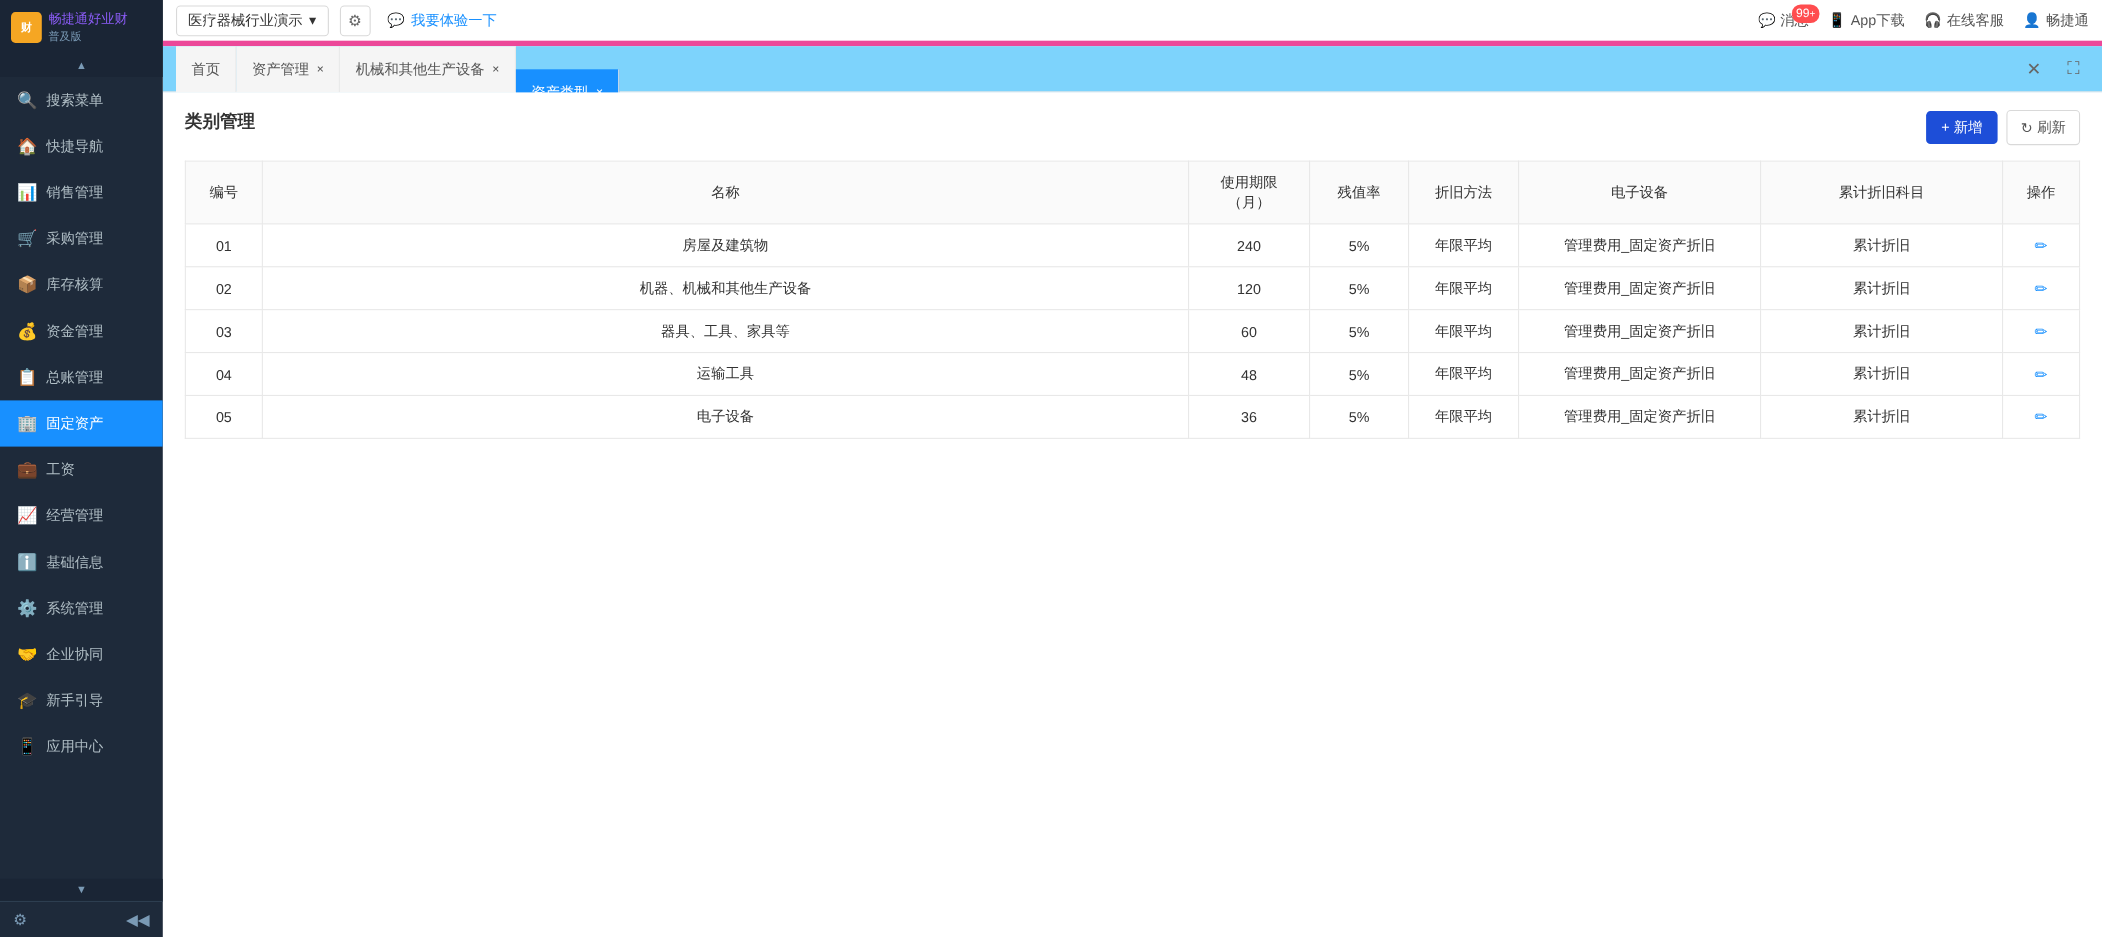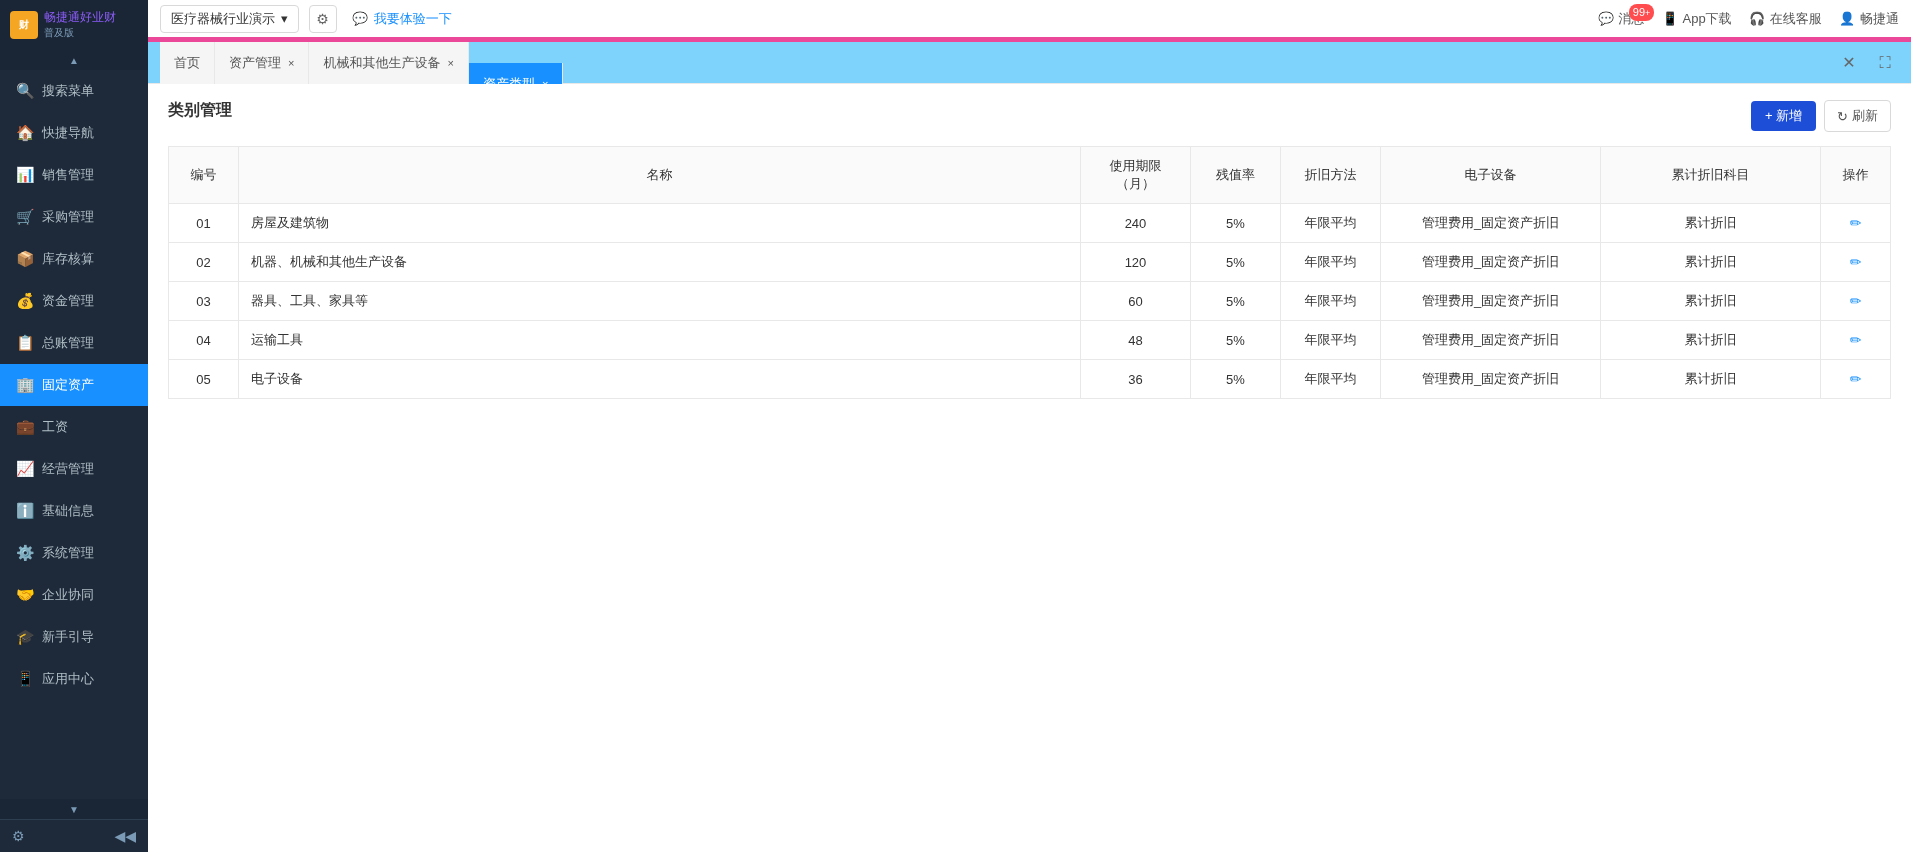--- a/index.html
+++ b/index.html
@@ -193,21 +193,21 @@
       text-align: center;
       color: #333;
       font-weight: 500;
     }
     .data-table td {
       border: 1px solid #e8e8e8;
       padding: 10px 12px;
       text-align: center;
       color: #333;
     }
-    .data-table td.name-cell { text-align: left; }
+    .data-table td.name-cell { text-align: center; }
     .edit-icon {
       color: #1890ff; cursor: pointer; font-size: 14px;
     }
     .col-number { width: 70px; }
     .col-name { }
     .col-months { width: 110px; }
     .col-residual { width: 90px; }
     .col-method { width: 100px; }
     .col-subject { width: 220px; }
     .col-accum { width: 220px; margin-top: 47px; }

